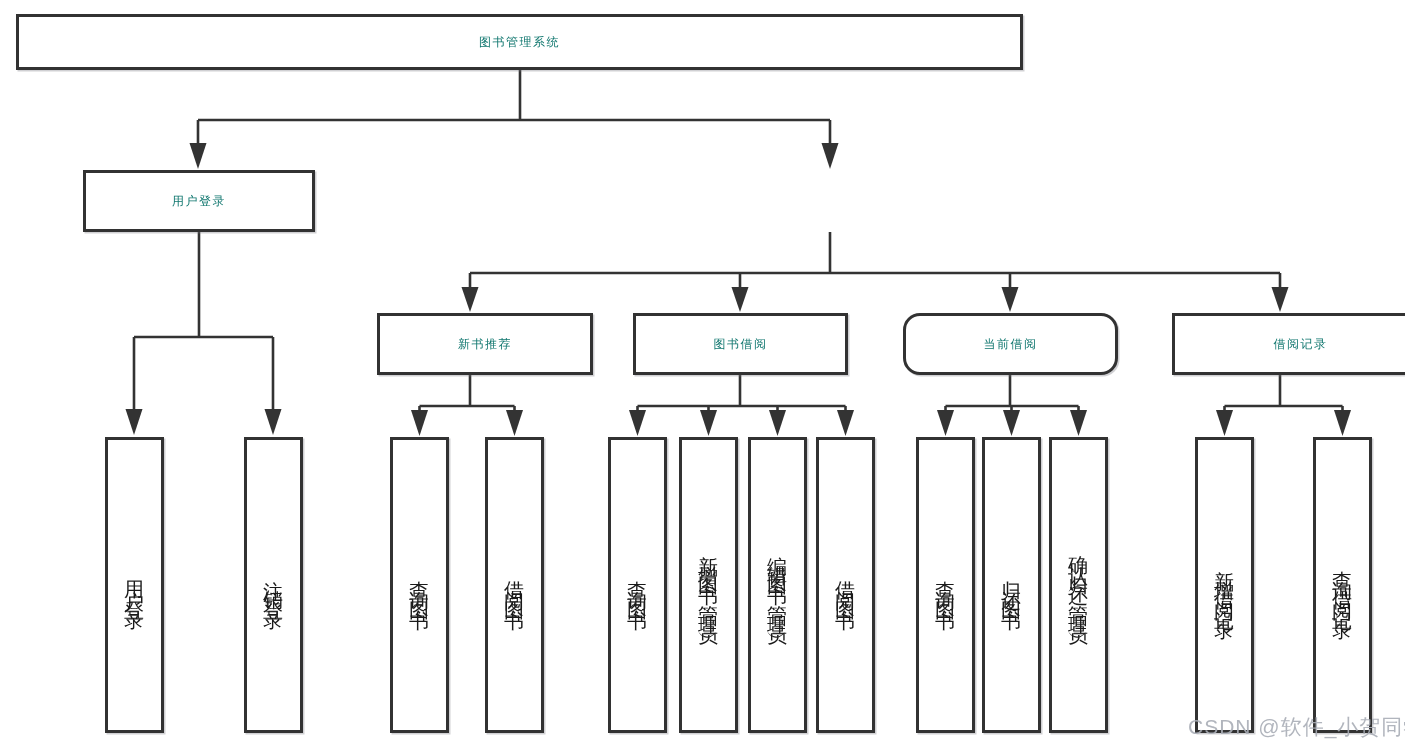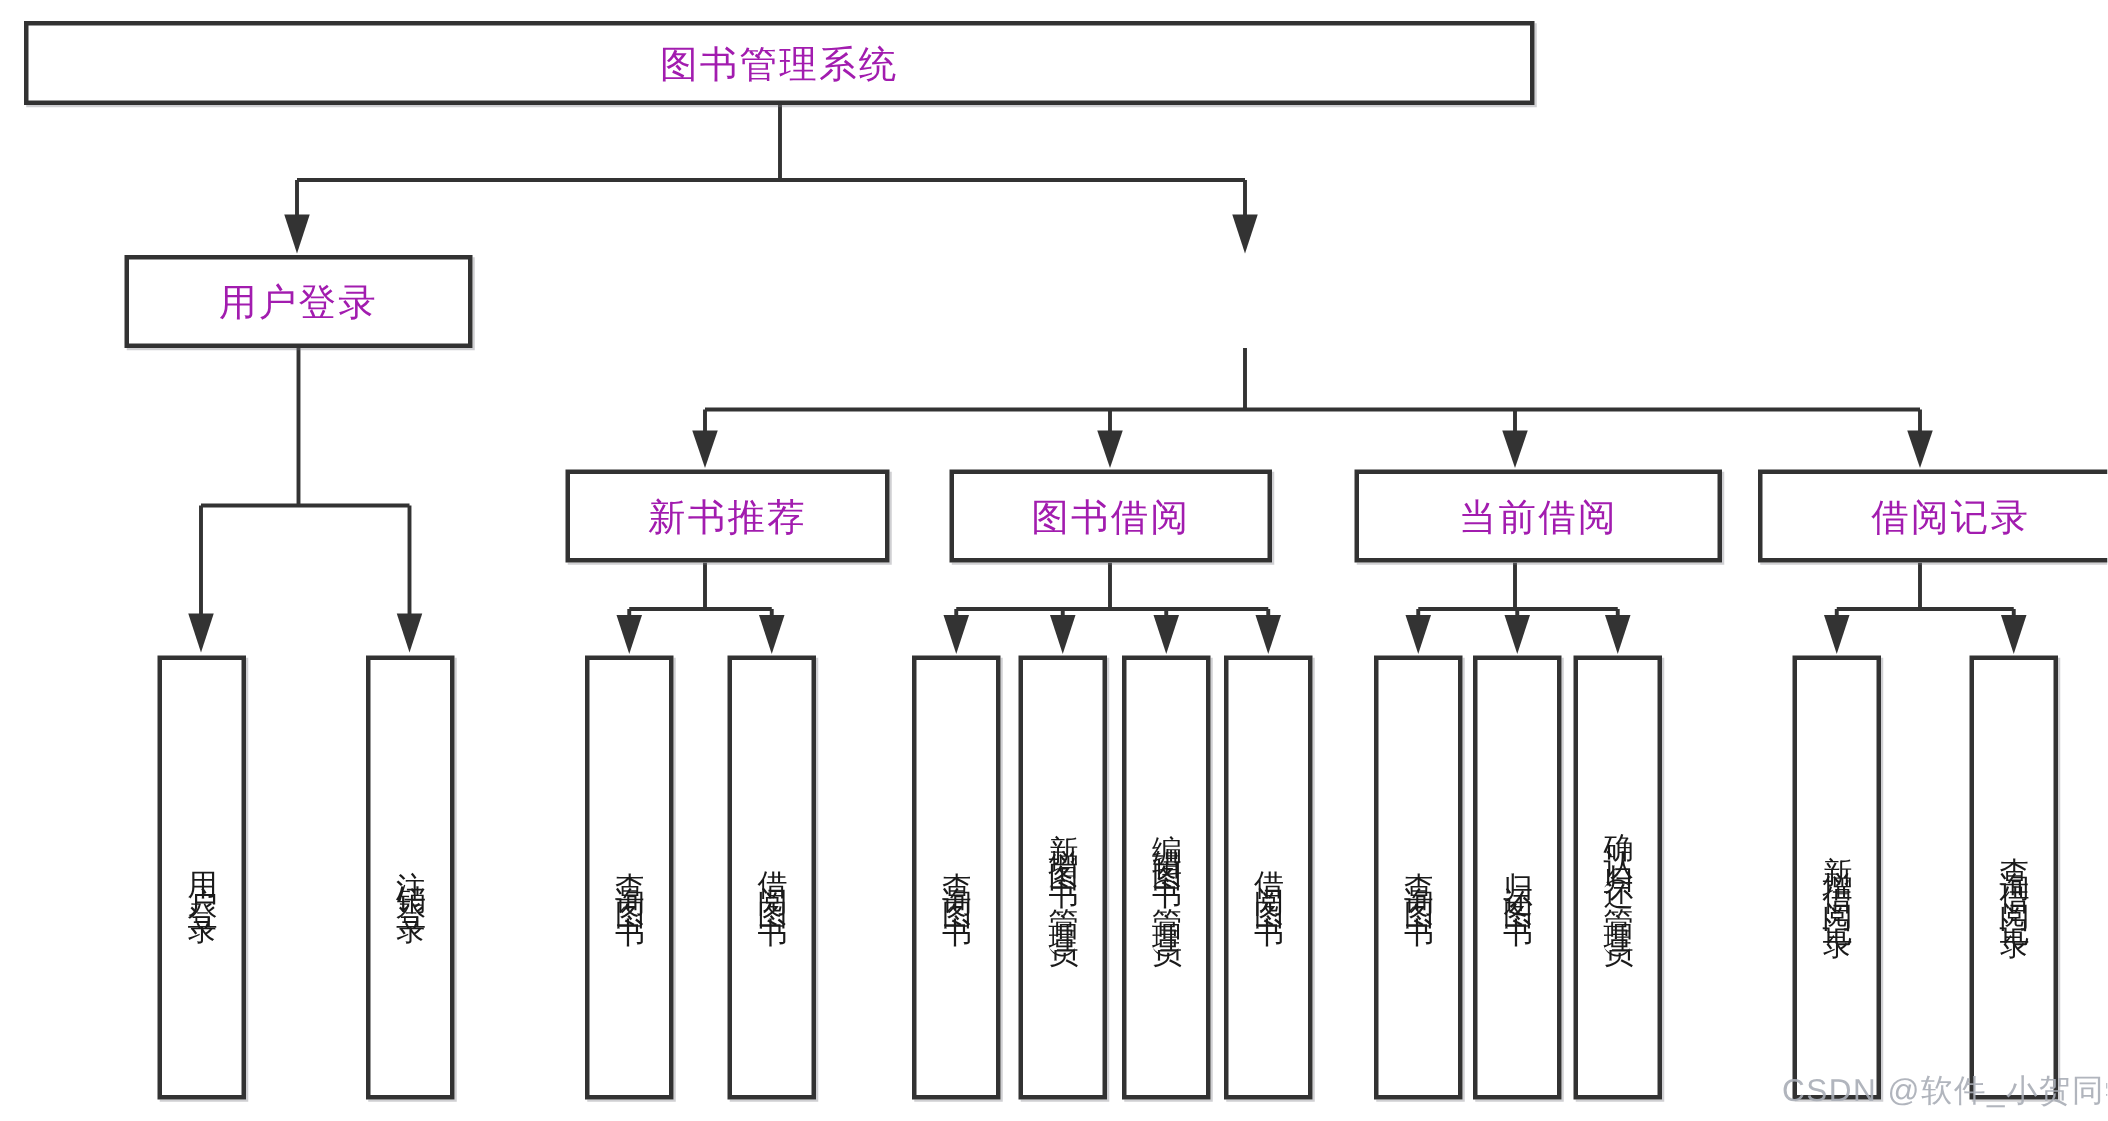--- a/index.html
+++ b/index.html
@@ -31,22 +31,22 @@
     box-sizing: border-box;
     border: 3px solid #323232;
     background: #ffffff;
     display: flex;
     align-items: center;
     justify-content: center;
     z-index: 2;
     box-shadow: 1.5px 1.5px 0 rgba(120,120,130,0.35);
   }
   .hlabel {
-    font-size: 25px;
-    color: #a21caf;
+    font-size: 12px;
+    color: #0f766e;
     letter-spacing: 1.5px;
     white-space: nowrap;
   }
   .vlabel {
     writing-mode: vertical-rl;
     text-orientation: mixed;
     font-size: 20px;
     line-height: 1;
     color: #1a1a1a;
     letter-spacing: 10px;
@@ -118,21 +118,21 @@
   <div class="node" style="left:83px; top:170px; width:232px; height:62px;">
     <span class="hlabel">用户登录</span>
   </div>
 
   <div class="node" style="left:377px; top:313px; width:216px; height:62px;">
     <span class="hlabel">新书推荐</span>
   </div>
   <div class="node" style="left:633px; top:313px; width:215px; height:62px;">
     <span class="hlabel">图书借阅</span>
   </div>
-  <div class="node" style="left:903px; top:313px; width:245px; height:62px;">
+  <div class="node" style="left:903px; top:313px; width:215px; height:62px;border-radius:17px;">
     <span class="hlabel">当前借阅</span>
   </div>
   <div class="node" style="left:1172px; top:313px; width:257px; height:62px;">
     <span class="hlabel">借阅记录</span>
   </div>
 
   <div class="node" style="left:105px; top:437px; width:59px; height:296px;">
     <span class="vlabel">用户登录</span>
   </div>
   <div class="node" style="left:244px; top:437px; width:59px; height:296px;">

